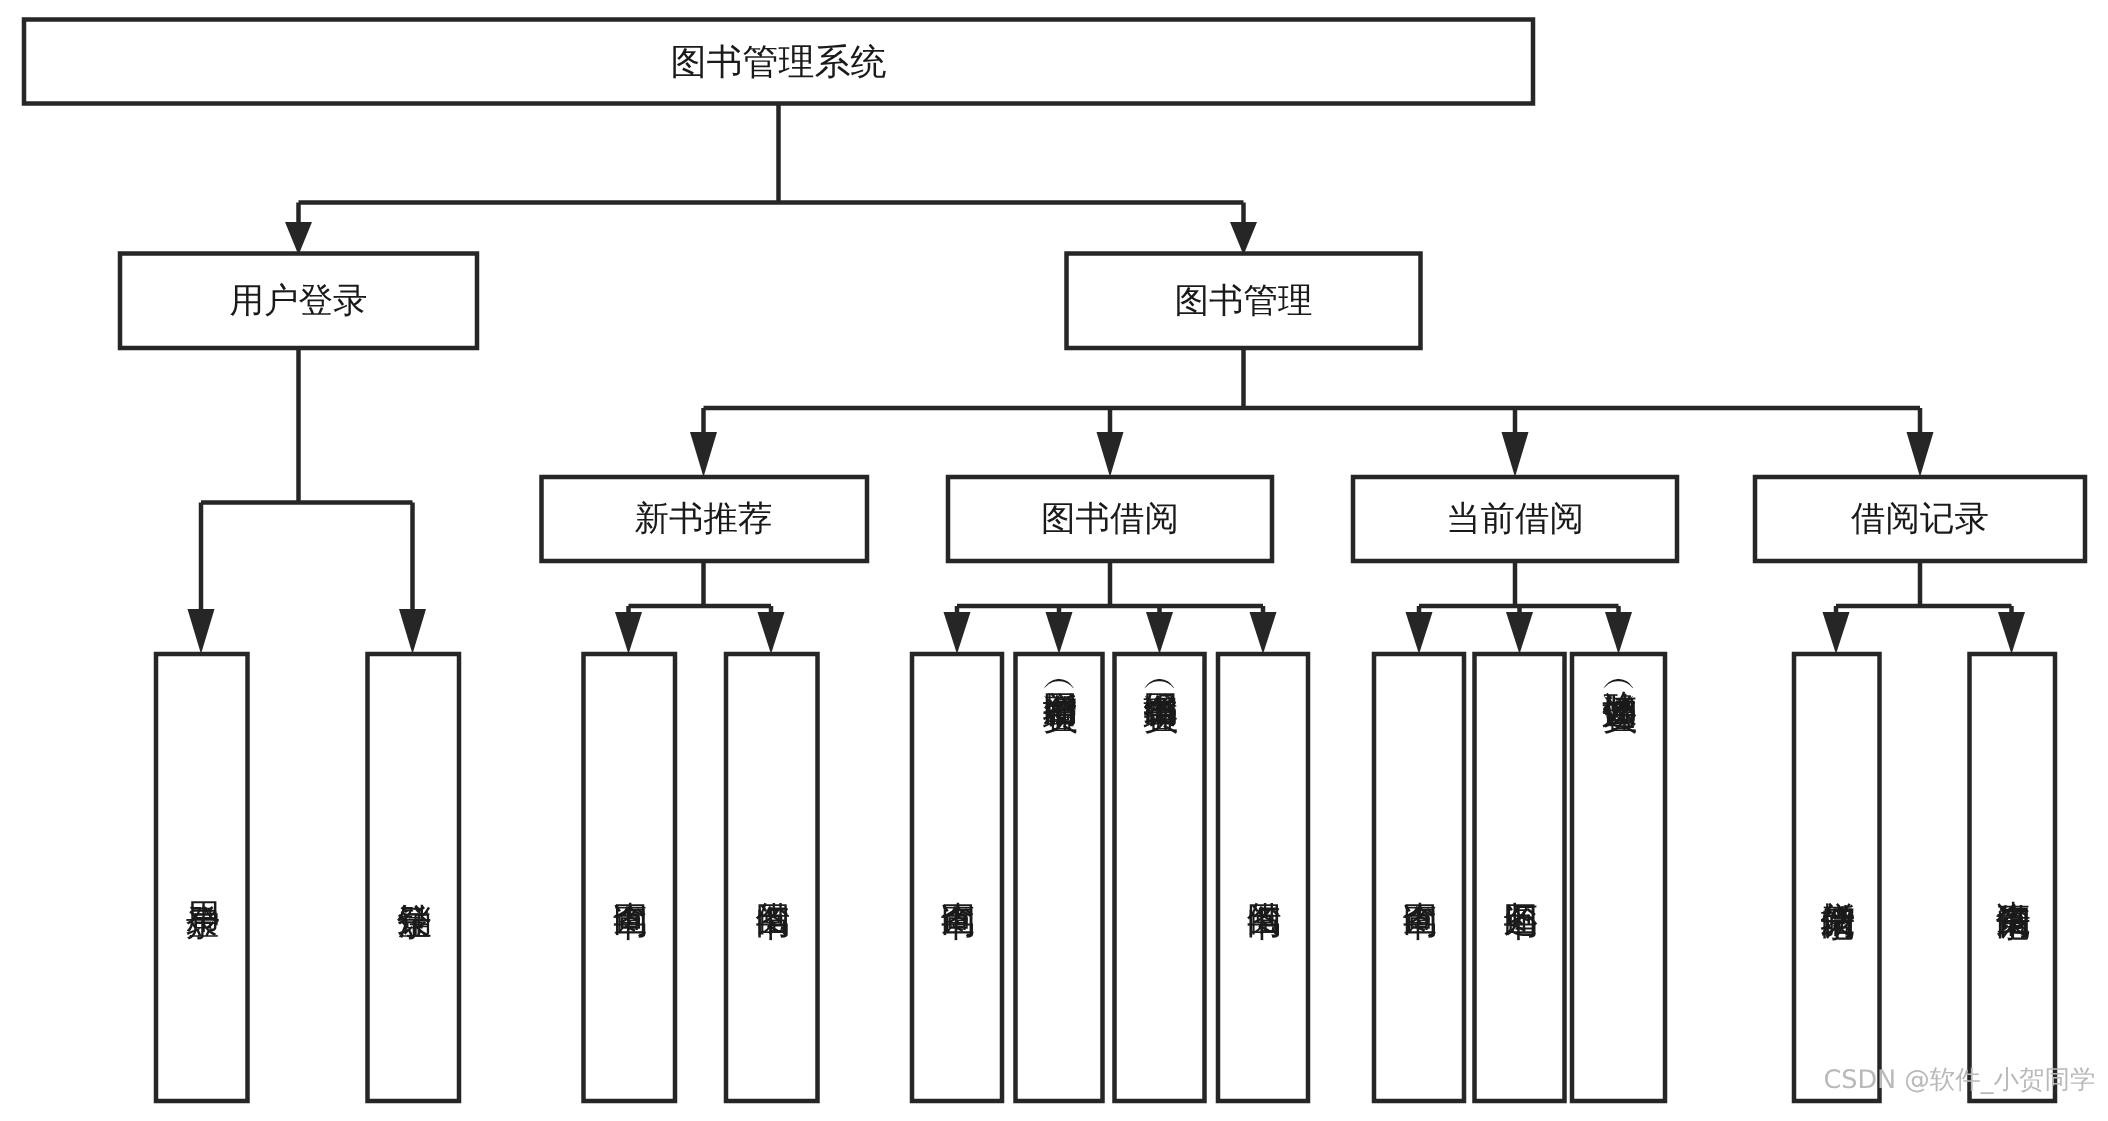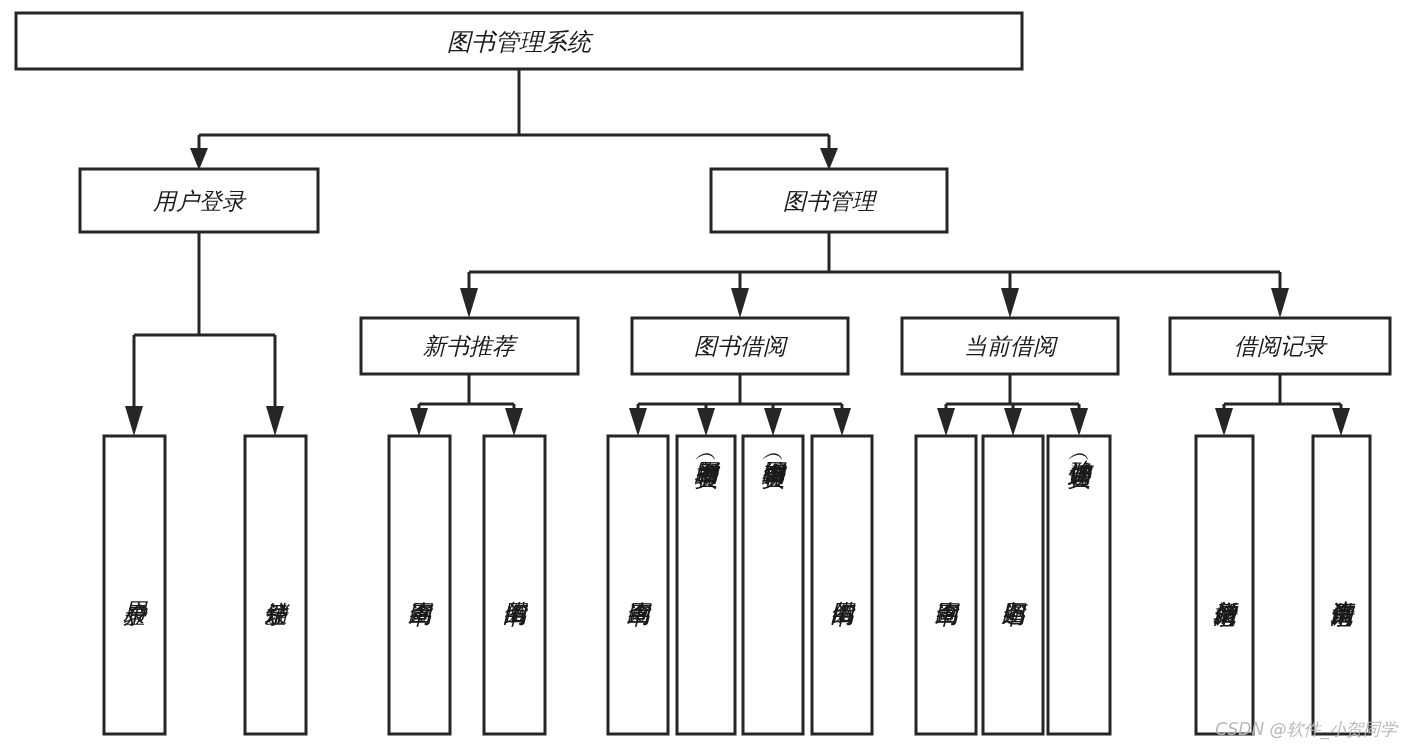--- a/index.html
+++ b/index.html
@@ -11,21 +11,20 @@
     width: 1405px;
     height: 747px;
     font-family: "DejaVu Sans", "Liberation Sans", sans-serif;
     overflow: hidden;
     position: relative;
   }
   #diagram-root {
     position: relative;
     width: 1405px;
     height: 747px;
-    font-style: italic;
   }
   svg.diagram {
     display: block;
     width: 1405px;
     height: 747px;
   }
   .node-rect {
     fill: #ffffff;
     stroke: #262626;
     stroke-width: 3;
@@ -63,21 +62,21 @@
     font-family: "DejaVu Sans", "Liberation Sans", sans-serif;
     font-size: 23px;
     line-height: 1.08;
     color: #1a1a1a;
     letter-spacing: 1px;
     white-space: nowrap;
   }
   .watermark {
     position: absolute;
     right: 8px;
-    bottom: 6px;
+    bottom: 16px;
     font-family: "DejaVu Sans", "Liberation Sans", sans-serif;
     font-size: 17px;
     color: #b9b9b9;
     white-space: nowrap;
   }
 </style>
 </head>
 <body>
 
 <div id="diagram-root">

